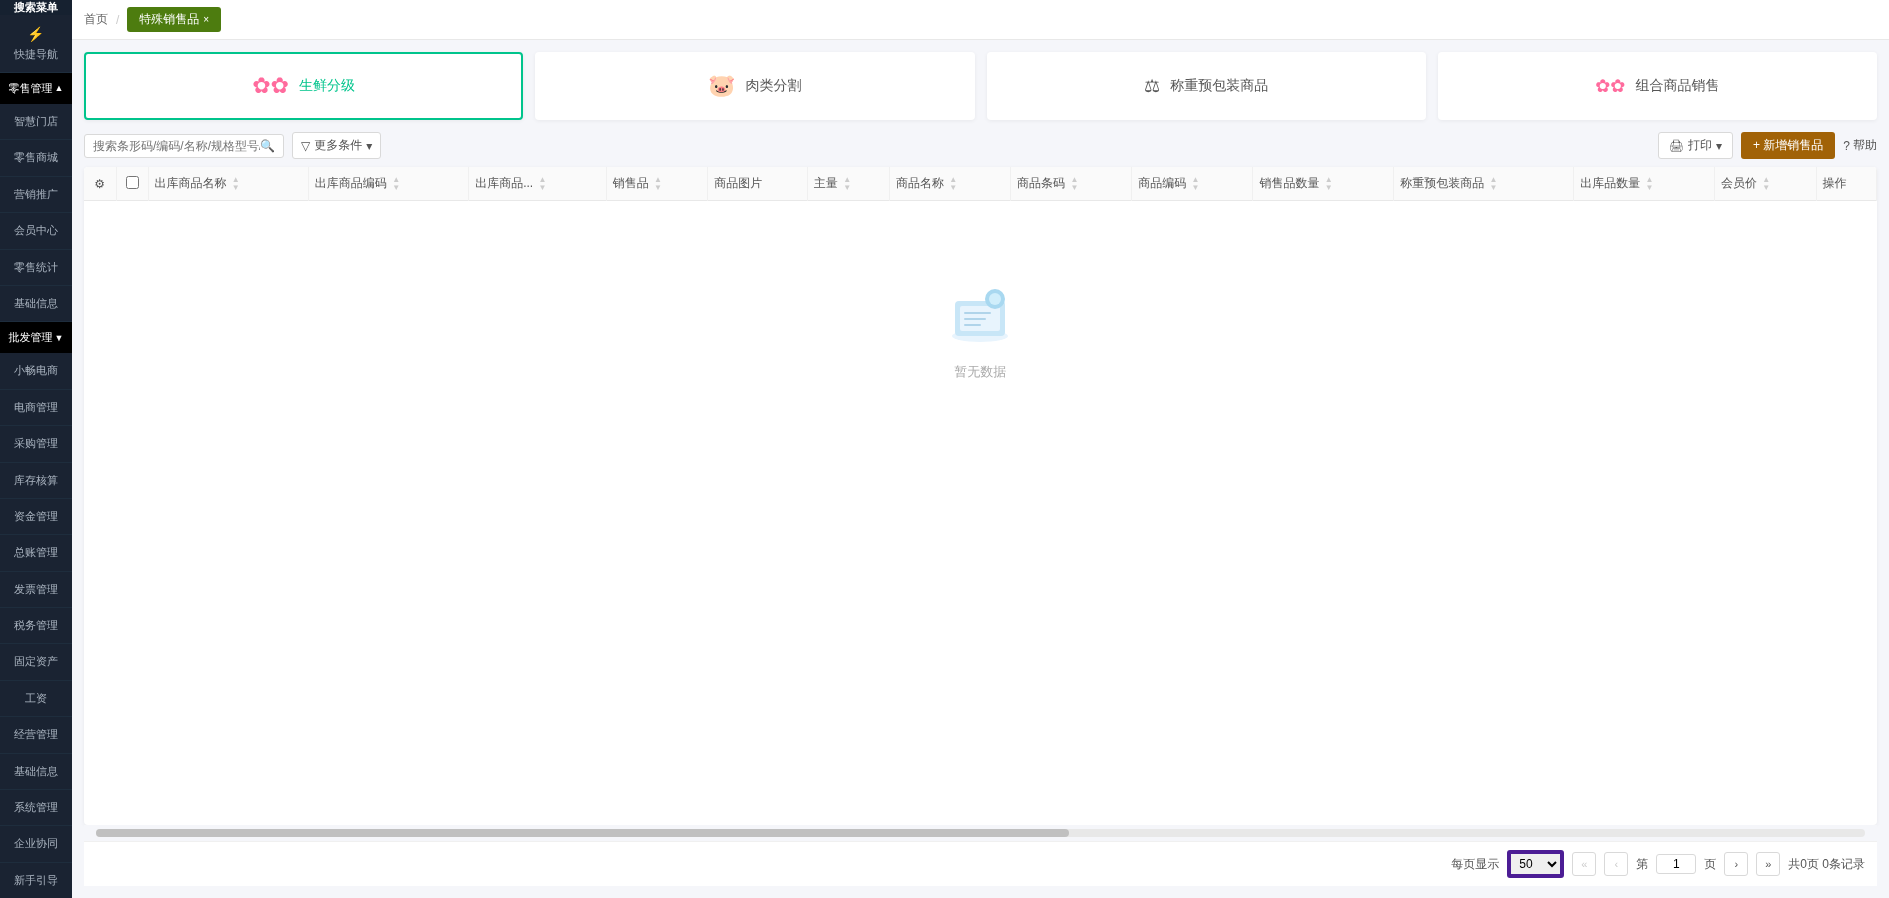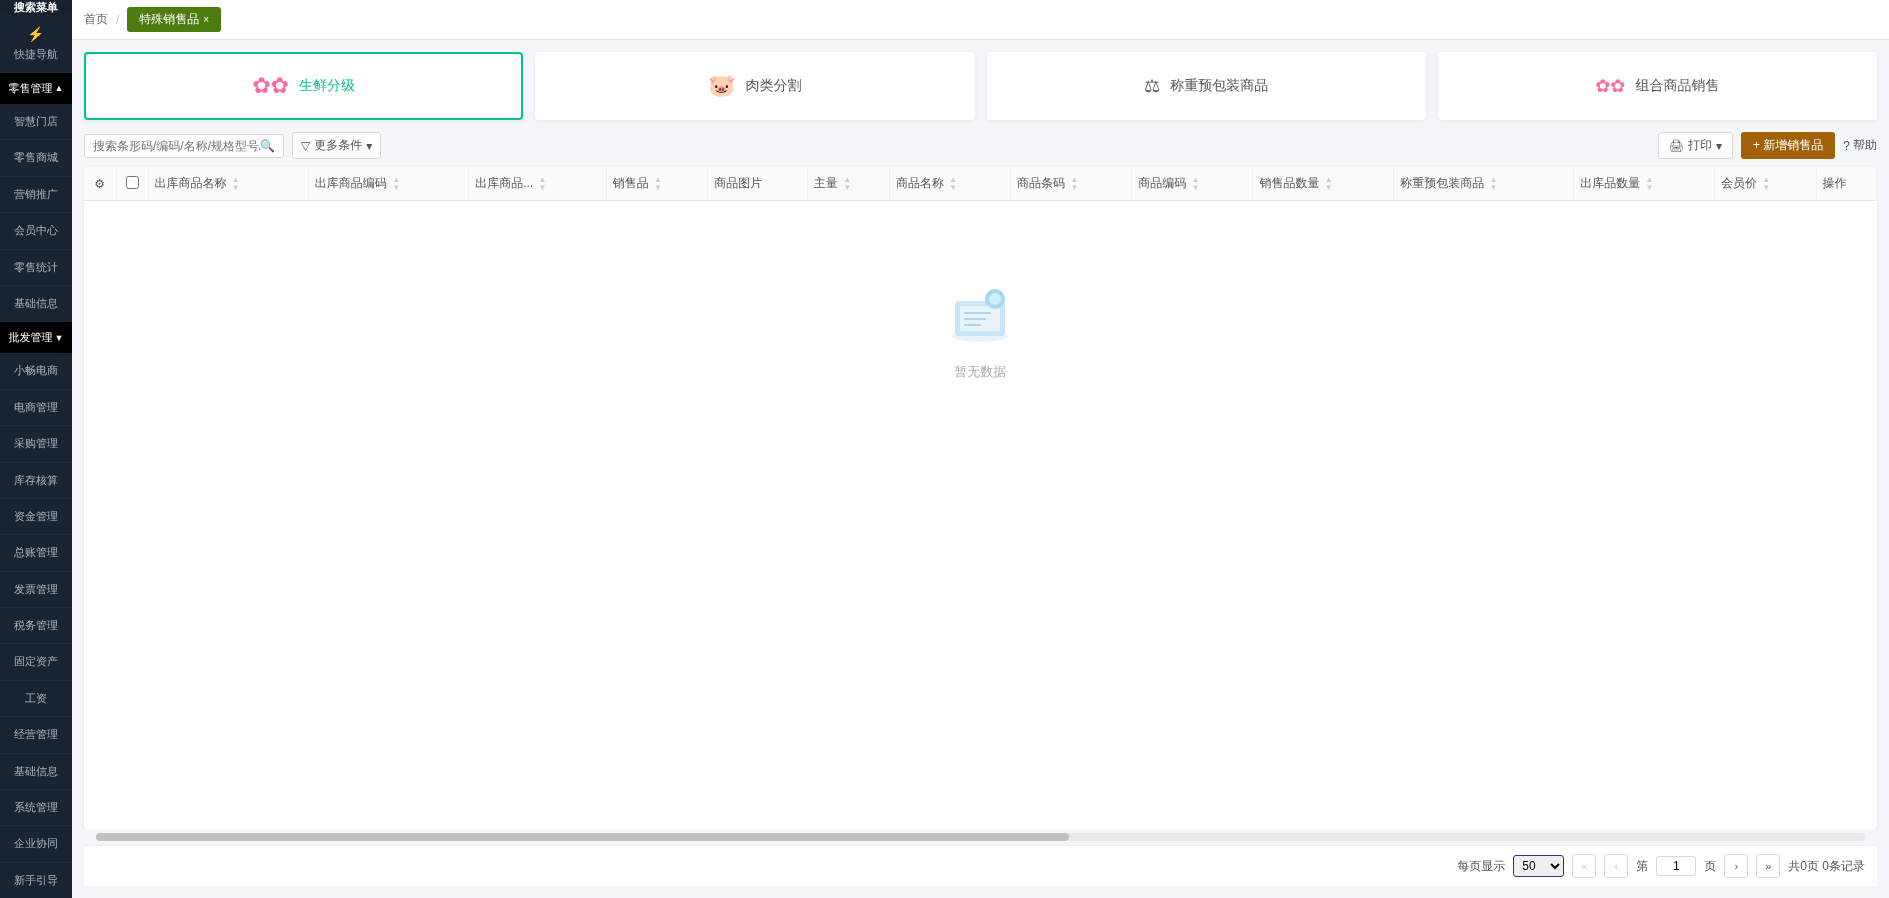--- a/index.html
+++ b/index.html
@@ -271,21 +271,21 @@
       justify-content: flex-end;
       padding: 8px 12px;
       background: #fff;
       border-top: 1px solid #f0f0f0;
       gap: 8px;
       font-size: 12px;
       color: #555;
       flex-shrink: 0;
     }
     .page-size-select {
-      border: 1px solid #4c1d95;
+      border: 4px solid #4c1d95;
       border-radius: 3px;
       padding: 2px 4px;
       font-size: 12px;
       cursor: pointer;
     }
     .pagination-btn {
       width: 24px;
       height: 24px;
       border: 1px solid #d9d9d9;
       border-radius: 3px;

